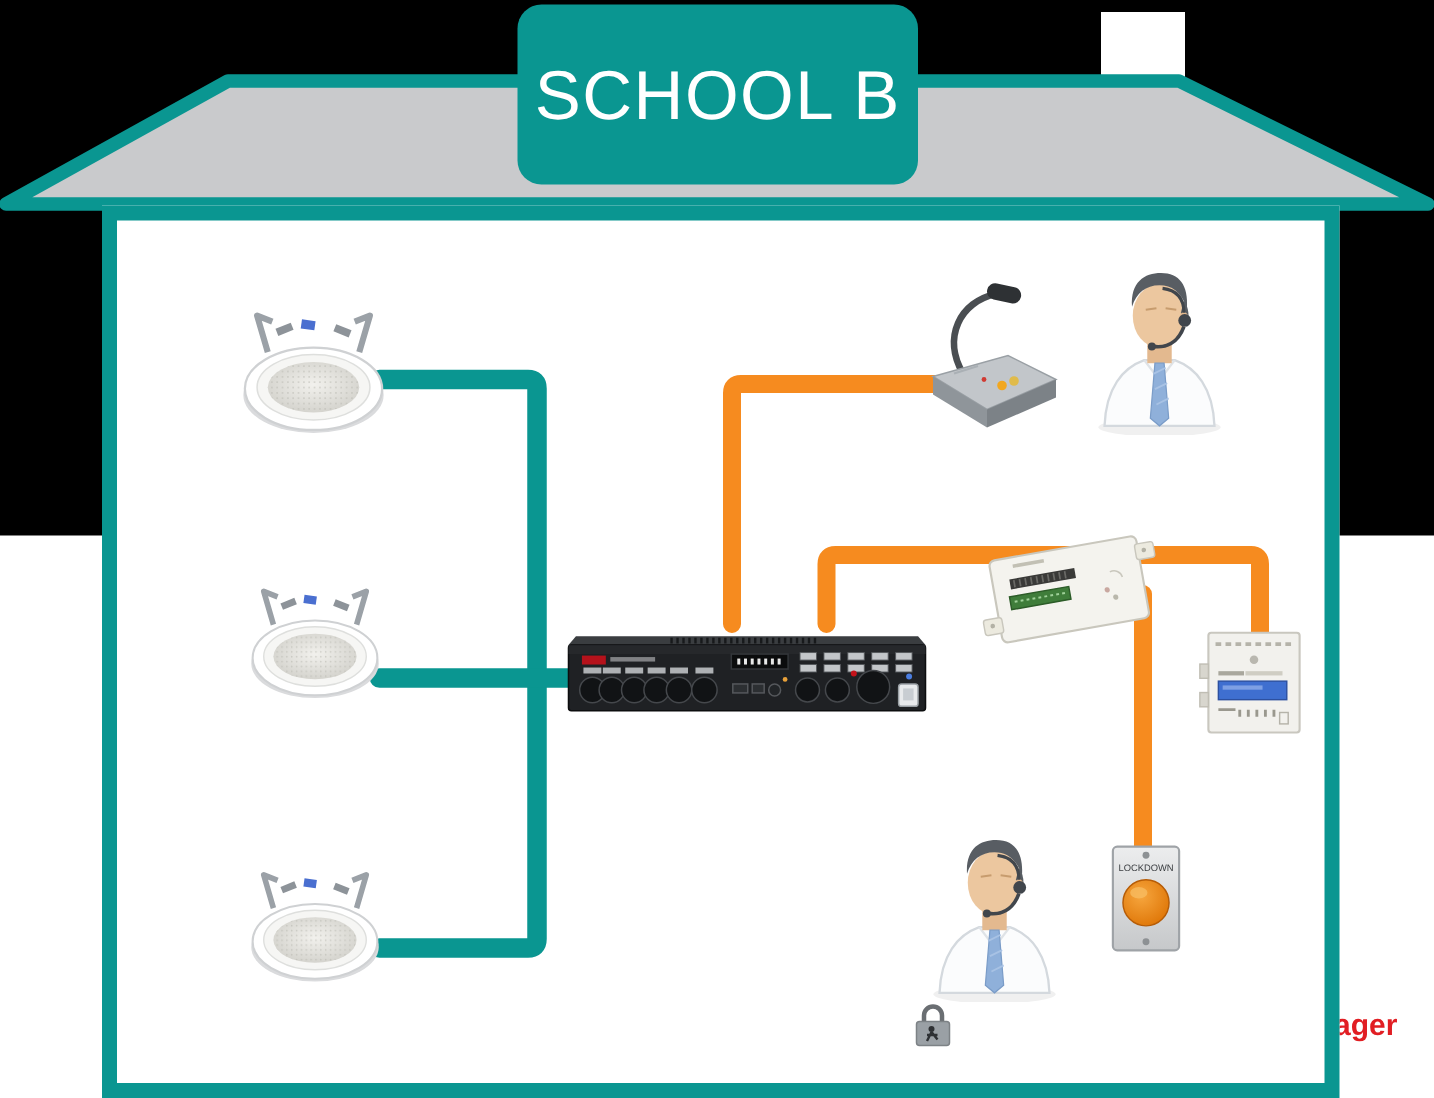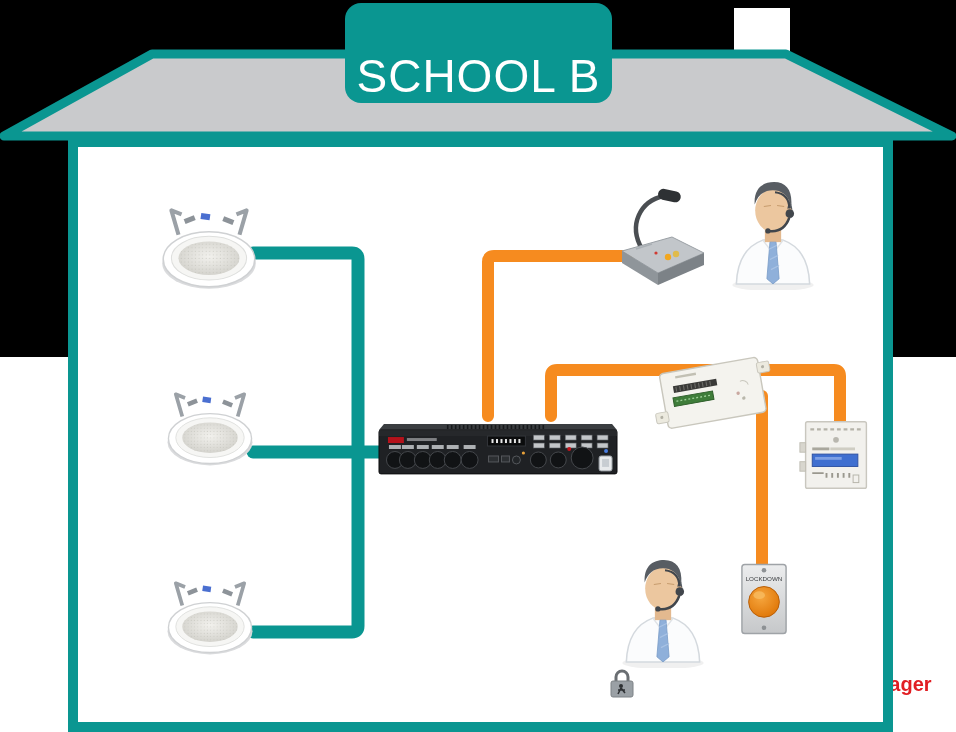--- a/index.html
+++ b/index.html
@@ -1,22 +1,22 @@
 <!DOCTYPE html>
 <html><head>
 <meta charset="utf-8">
 <style>
   html,body{margin:0;padding:0;background:#000;}
   .stage{position:relative;width:956px;height:732px;background:#000;overflow:hidden;
          font-family:"Liberation Sans",sans-serif;}
   .abs{position:absolute;}
   .white-band{left:0;top:357px;width:956px;height:375px;background:#fff;}
   .house{left:68px;top:137px;width:805px;height:575px;background:#fff;border:10px solid #0a9691;}
-  .title-block{left:345px;top:3px;width:267px;height:100px;background:#0a9691;border-radius:16px;
-               display:flex;align-items:flex-end;justify-content:center;z-index:4;}
+  .title-block{left:345px;top:3px;width:267px;height:120px;background:#0a9691;border-radius:16px;
+               display:flex;align-items:center;justify-content:center;z-index:4;}
   .title-block span{color:#fff;font-size:46px;letter-spacing:1px;}
   svg.layer{left:0;top:0;width:956px;height:732px;pointer-events:none;}
   .z2{z-index:2;} .z5{z-index:5;} .z6{z-index:6;}
   .gray-box{border:8px solid #87898c;background:#fff;}
   .cls-border{left:88px;top:155px;width:237px;height:160px;border:6px solid #87898c;background:#fff;}
   .cls-header{left:94px;top:161px;width:237px;height:38px;background:#8a8c8f;color:#fff;
               font-size:23px;letter-spacing:.5px;text-align:center;line-height:38px;}
   .cls-inner{left:99px;top:200px;width:225px;height:115px;border:2px solid #a3a5a8;background:#fff;}
   .lbl{font-size:12.5px;line-height:15px;color:#231f20;text-align:center;letter-spacing:.2px;}
   .zone{color:#0a9691;font-size:23px;text-align:center;}

